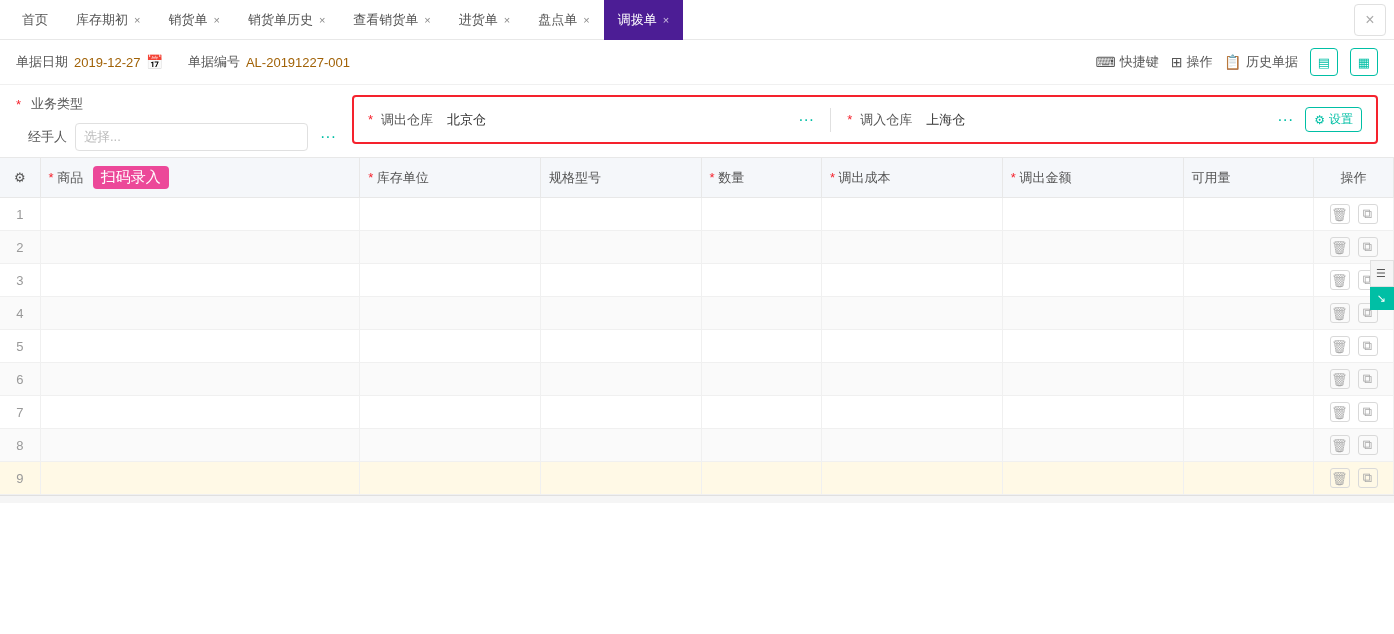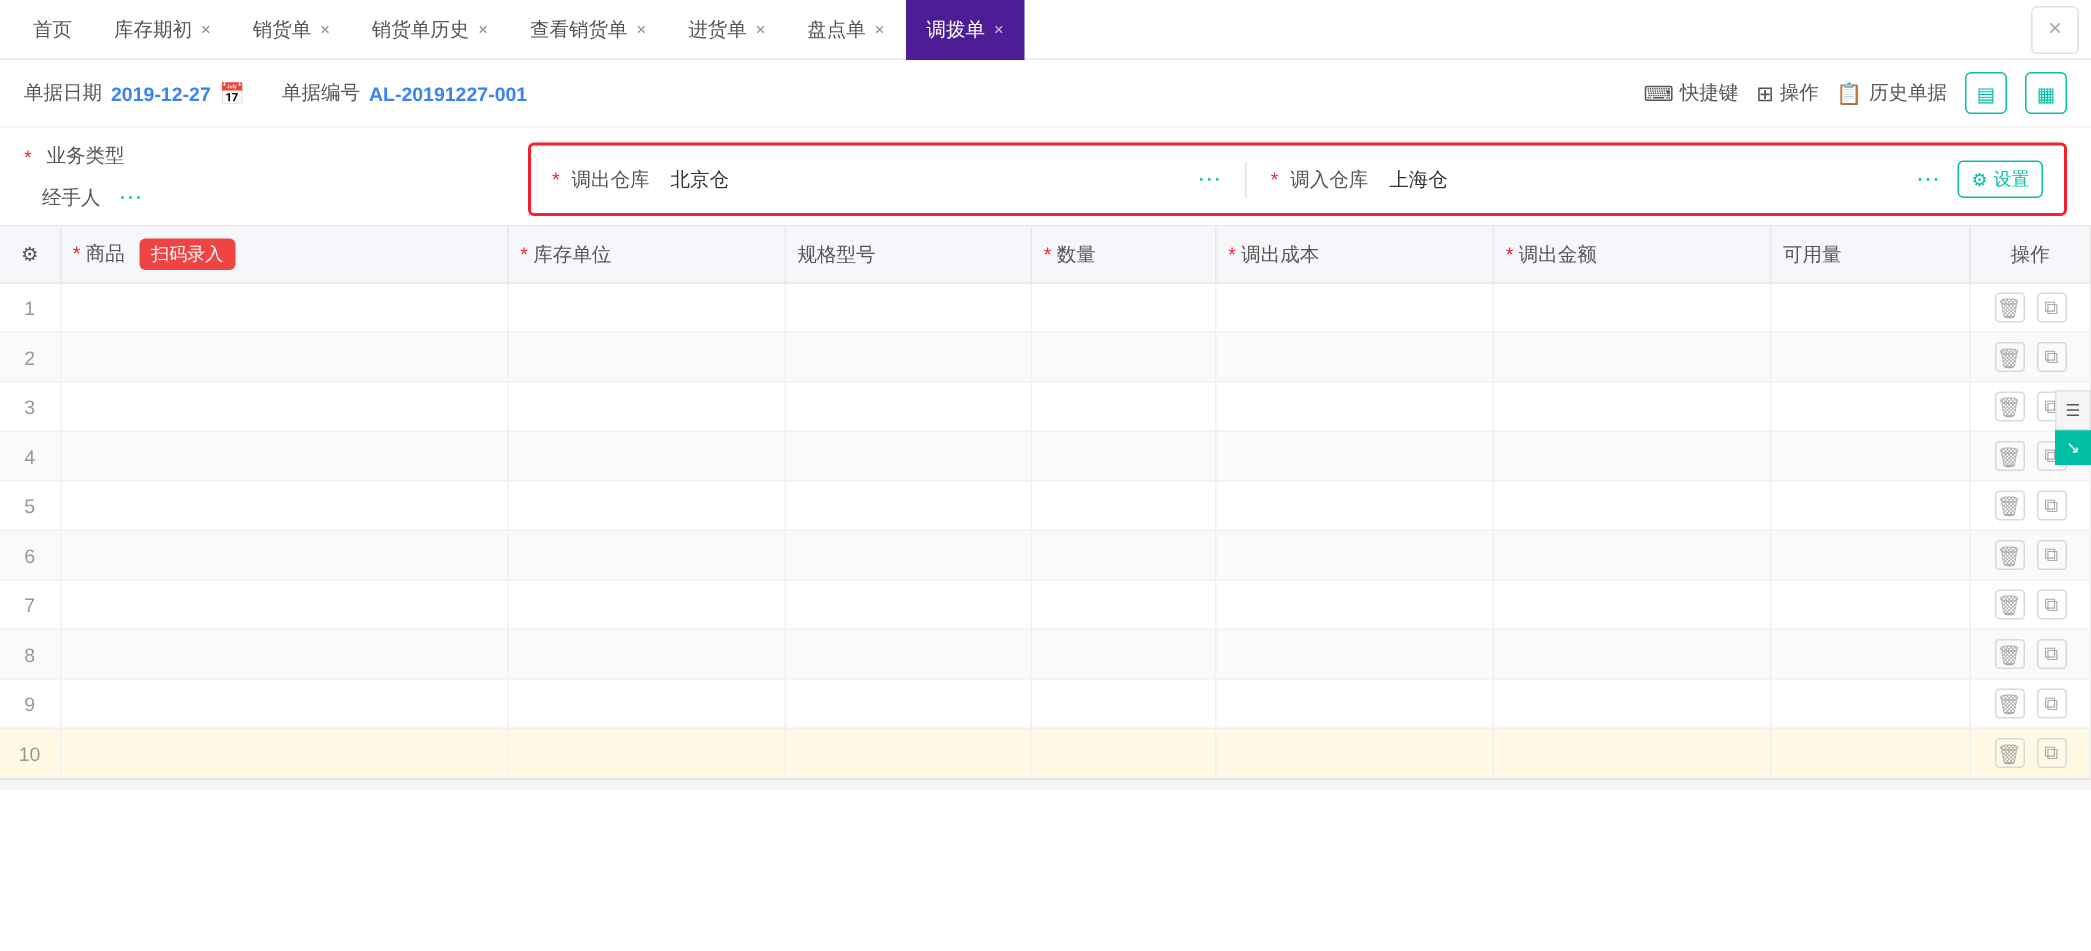--- a/index.html
+++ b/index.html
@@ -42,21 +42,21 @@
       display: flex; align-items: center;
       padding: 8px 16px;
       border-bottom: 1px solid #f0f0f0;
       background: #fff;
       gap: 24px;
     }
     .toolbar-field {
       display: flex; align-items: center; gap: 6px; font-size: 13px; color: #333;
     }
     .toolbar-label { color: #555; }
-    .toolbar-value { color: #3b82f6; font-weight: 700; }
+    .toolbar-value { color: #a16207; font-weight: 400; }
     .calendar-icon { color: #00bfa5; cursor: pointer; font-size: 14px; }
     .toolbar-right {
       margin-left: auto;
       display: flex; align-items: center; gap: 12px; color: #555; font-size: 13px;
     }
     .toolbar-right-item {
       display: flex; align-items: center; gap: 4px; cursor: pointer; color: #555;
     }
     .icon-btn {
       width: 28px; height: 28px;
@@ -144,23 +144,23 @@
     tbody td {
       padding: 6px 8px;
       border-right: 1px solid #f0f0f0;
       color: #333; min-height: 32px; height: 32px;
     }
     tbody td:first-child { text-align: center; color: #999; width: 40px; }
     .subtotal-row td { font-weight: 500; color: #333; background: #fff9e6 !important; }
 
     
     .scan-btn {
-      background: #ef4444; color: #fff;
+      background: #ec4899; color: #fff;
       border: none; border-radius: 4px;
-      padding: 2px 8px; font-size: 12px;
+      padding: 2px 8px; font-size: 15px;
       cursor: pointer; margin-left: 6px;
     }
 
     
     .op-cell {
       display: flex; gap: 8px; align-items: center; justify-content: center;
     }
     .op-icon {
       width: 20px; height: 20px;
       border: 1px solid #d9d9d9; border-radius: 3px;
@@ -262,20 +262,23 @@
 </div>
 
 <div class="form-area">
   <div class="form-left">
     <div class="form-row">
       <span class="required-star">*</span>
       <span class="field-label">业务类型</span>
     </div>
     <div class="form-row">
       <span class="field-label" style="margin-left:12px;">经手人</span>
+      <div class="field-value field-select" style="color:#bbb;">
+        <span style="color:#bbb;">选择...</span>
+      </div>
       <span class="field-ellipsis">···</span>
     </div>
   </div>
 
   <div class="red-border-section">
     <div class="warehouse-field">
       <span class="required-star">*</span>
       <span class="field-label">调出仓库</span>
       <span class="warehouse-value" style="margin-left:8px;">北京仓</span>
       <span class="field-ellipsis" style="margin-left:auto;">···</span>
@@ -469,36 +472,20 @@
       <td></td>
       <td></td>
       <td></td>
       <td>
         <div class="op-cell">
           <div class="op-icon">🗑</div>
           <div class="op-icon">⧉</div>
         </div>
       </td>
     </tr>
-        <tr>
-      <td>10</td>
-      <td></td>
-      <td></td>
-      <td></td>
-      <td></td>
-      <td></td>
-      <td></td>
-      <td></td>
-      <td>
-        <div class="op-cell">
-          <div class="op-icon">🗑</div>
-          <div class="op-icon">⧉</div>
-        </div>
-      </td>
-    </tr>
       </tbody>
   </table>
 </div>
 
 <div class="right-float" style="right:0; top:260px; position:fixed;">
   <div class="right-float-btn">☰</div>
   <div class="right-float-btn green">↗</div>
 </div>
 
 <div class="h-scrollbar"></div>

